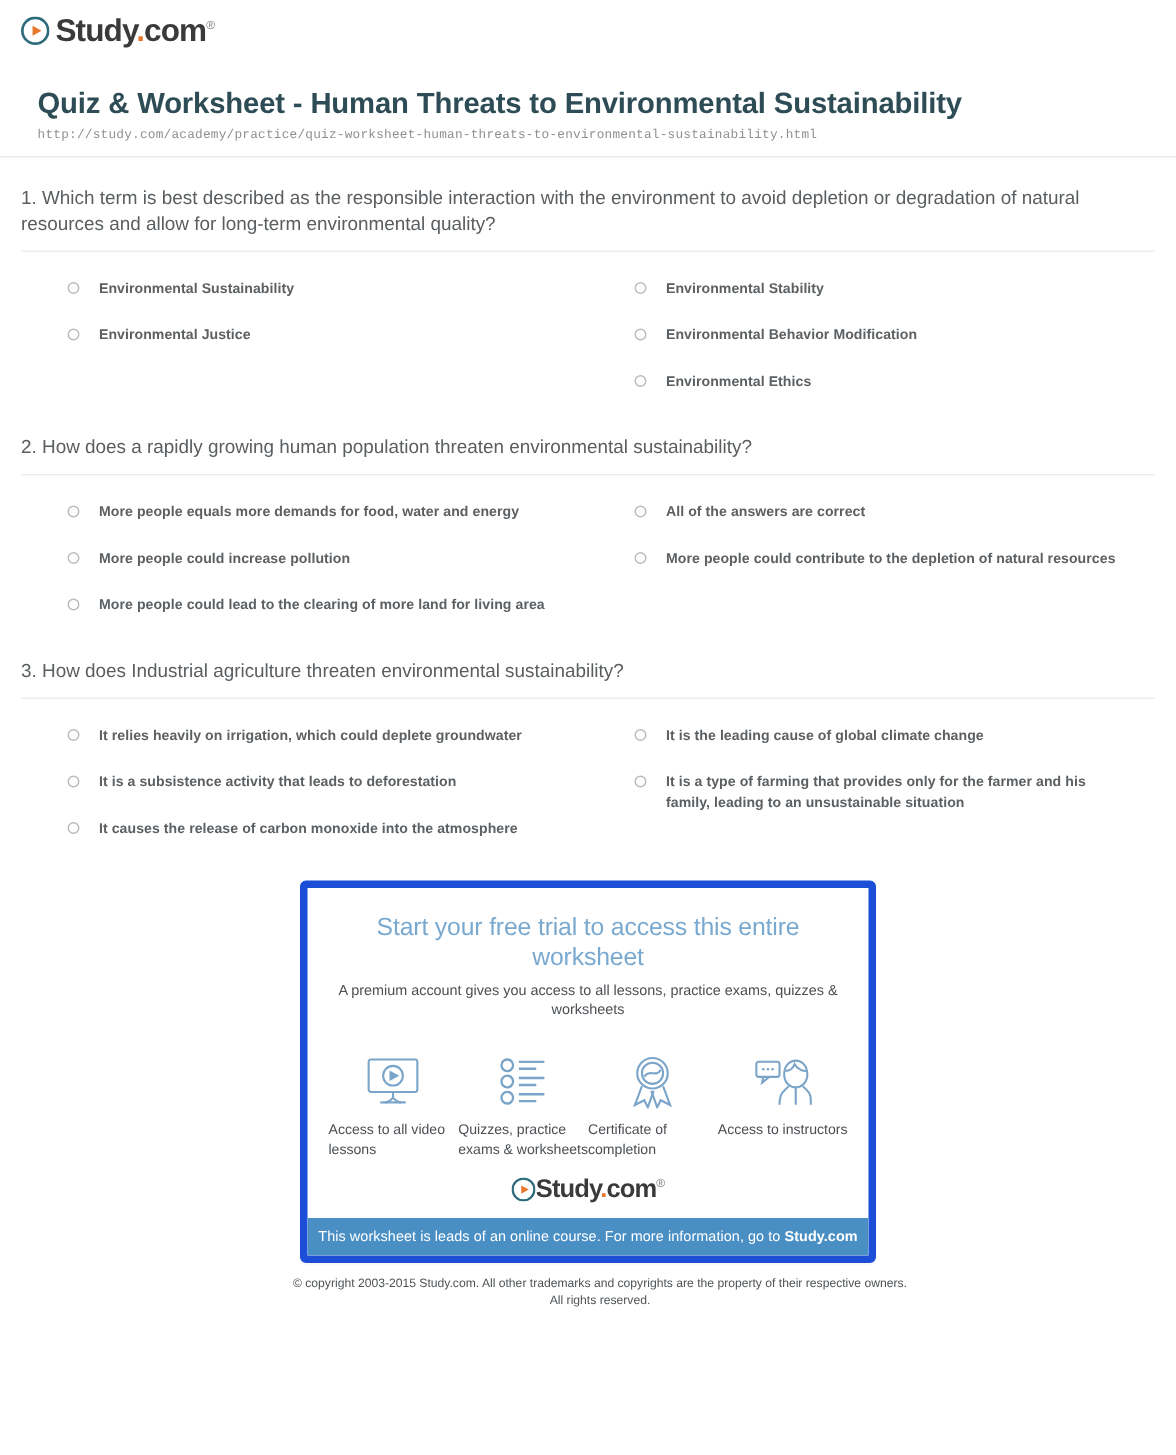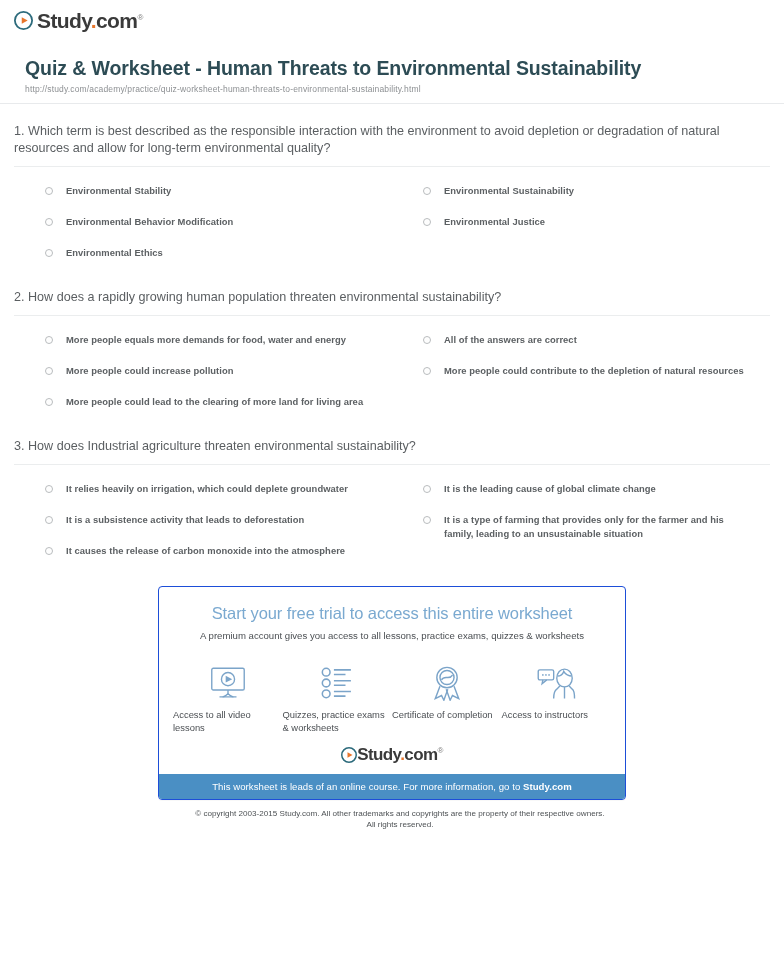--- a/index.html
+++ b/index.html
@@ -32,21 +32,21 @@
     font-weight: 700;
     color: #2d4c55;
     letter-spacing: -0.1px;
     max-width: 640px;
   }
   .url {
     margin: 4px 0 0 0;
     font-size: 8.5px;
     color: #8d9093;
     letter-spacing: 0.15px;
-    font-family: Liberation Sans, sans-serif;
+    font-family: Liberation Mono, monospace;
   }
   .rule { height: 1px; background: #e8eaec; width: 100%; }
   .rule-top { margin-top: 9px; }
 
   
   .questions { padding: 0 14px; }
   .question-block { padding-top: 19px; }
   .q-text {
     font-size: 12.6px;
     line-height: 17px;
@@ -84,22 +84,22 @@
     color: #5c6063;
     font-weight: 700;
     letter-spacing: 0.05px;
     max-width: 300px;
   }
   .opt.wide .opt-label { max-width: 300px; }
 
   
   .promo-wrap { margin-top: 18px; display: flex; justify-content: center; }
   .promo {
-    width: 468px;
-    border: 1px solid #1d4ed8;
+    width: 384px;
+    border: 5px solid #1d4ed8;
     border-radius: 4px;
     background: #fff;
     overflow: hidden;
     box-shadow: 0 1px 1px rgba(0,0,0,0.03);
   }
   .promo-inner { padding: 16px 14px 8px; text-align: center; }
   .promo-head {
     font-size: 16.5px;
     color: #7aa9d0;
     font-weight: 400;
@@ -178,39 +178,39 @@
     <div class="question-block">
       <div class="q-text">
         <span>1.</span>
         <span>Which term is best described as the responsible interaction with the environment to avoid depletion or degradation of natural resources and allow for long-term environmental quality?</span>
       </div>
       <div class="q-rule"></div>
       <div class="options">
         <div class="opt-col">
           <div class="opt">
             <span class="radio"></span>
+            <span class="opt-label">Environmental Sustainability</span>
+          </div>
+          <div class="opt">
+            <span class="radio"></span>
+            <span class="opt-label">Environmental Justice</span>
+          </div>
+        </div>
+        <div class="opt-col">
+          <div class="opt">
+            <span class="radio"></span>
             <span class="opt-label">Environmental Stability</span>
           </div>
           <div class="opt">
             <span class="radio"></span>
             <span class="opt-label">Environmental Behavior Modification</span>
           </div>
           <div class="opt">
             <span class="radio"></span>
             <span class="opt-label">Environmental Ethics</span>
-          </div>
-        </div>
-        <div class="opt-col">
-          <div class="opt">
-            <span class="radio"></span>
-            <span class="opt-label">Environmental Sustainability</span>
-          </div>
-          <div class="opt">
-            <span class="radio"></span>
-            <span class="opt-label">Environmental Justice</span>
           </div>
         </div>
       </div>
     </div>
 
     <div class="question-block">
       <div class="q-text">
         <span>2.</span>
         <span>How does a rapidly growing human population threaten environmental sustainability?</span>
       </div>

